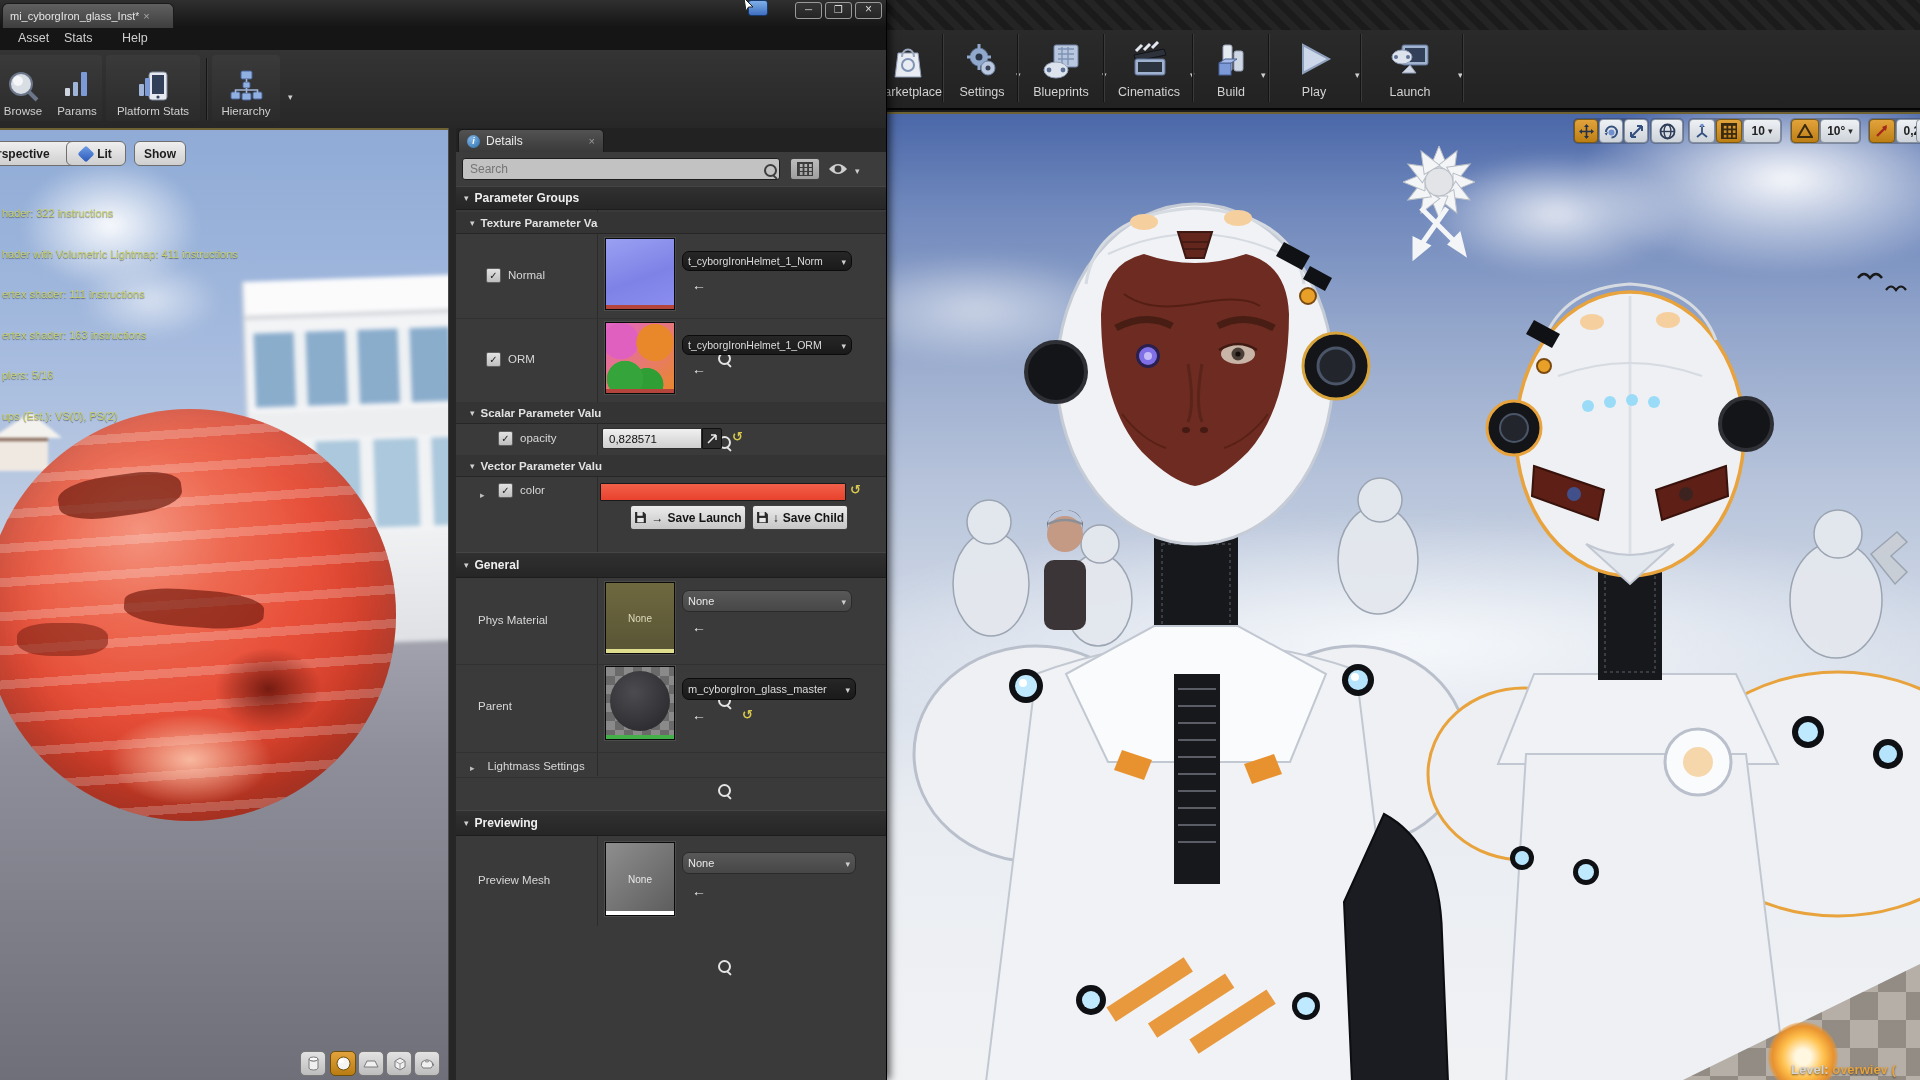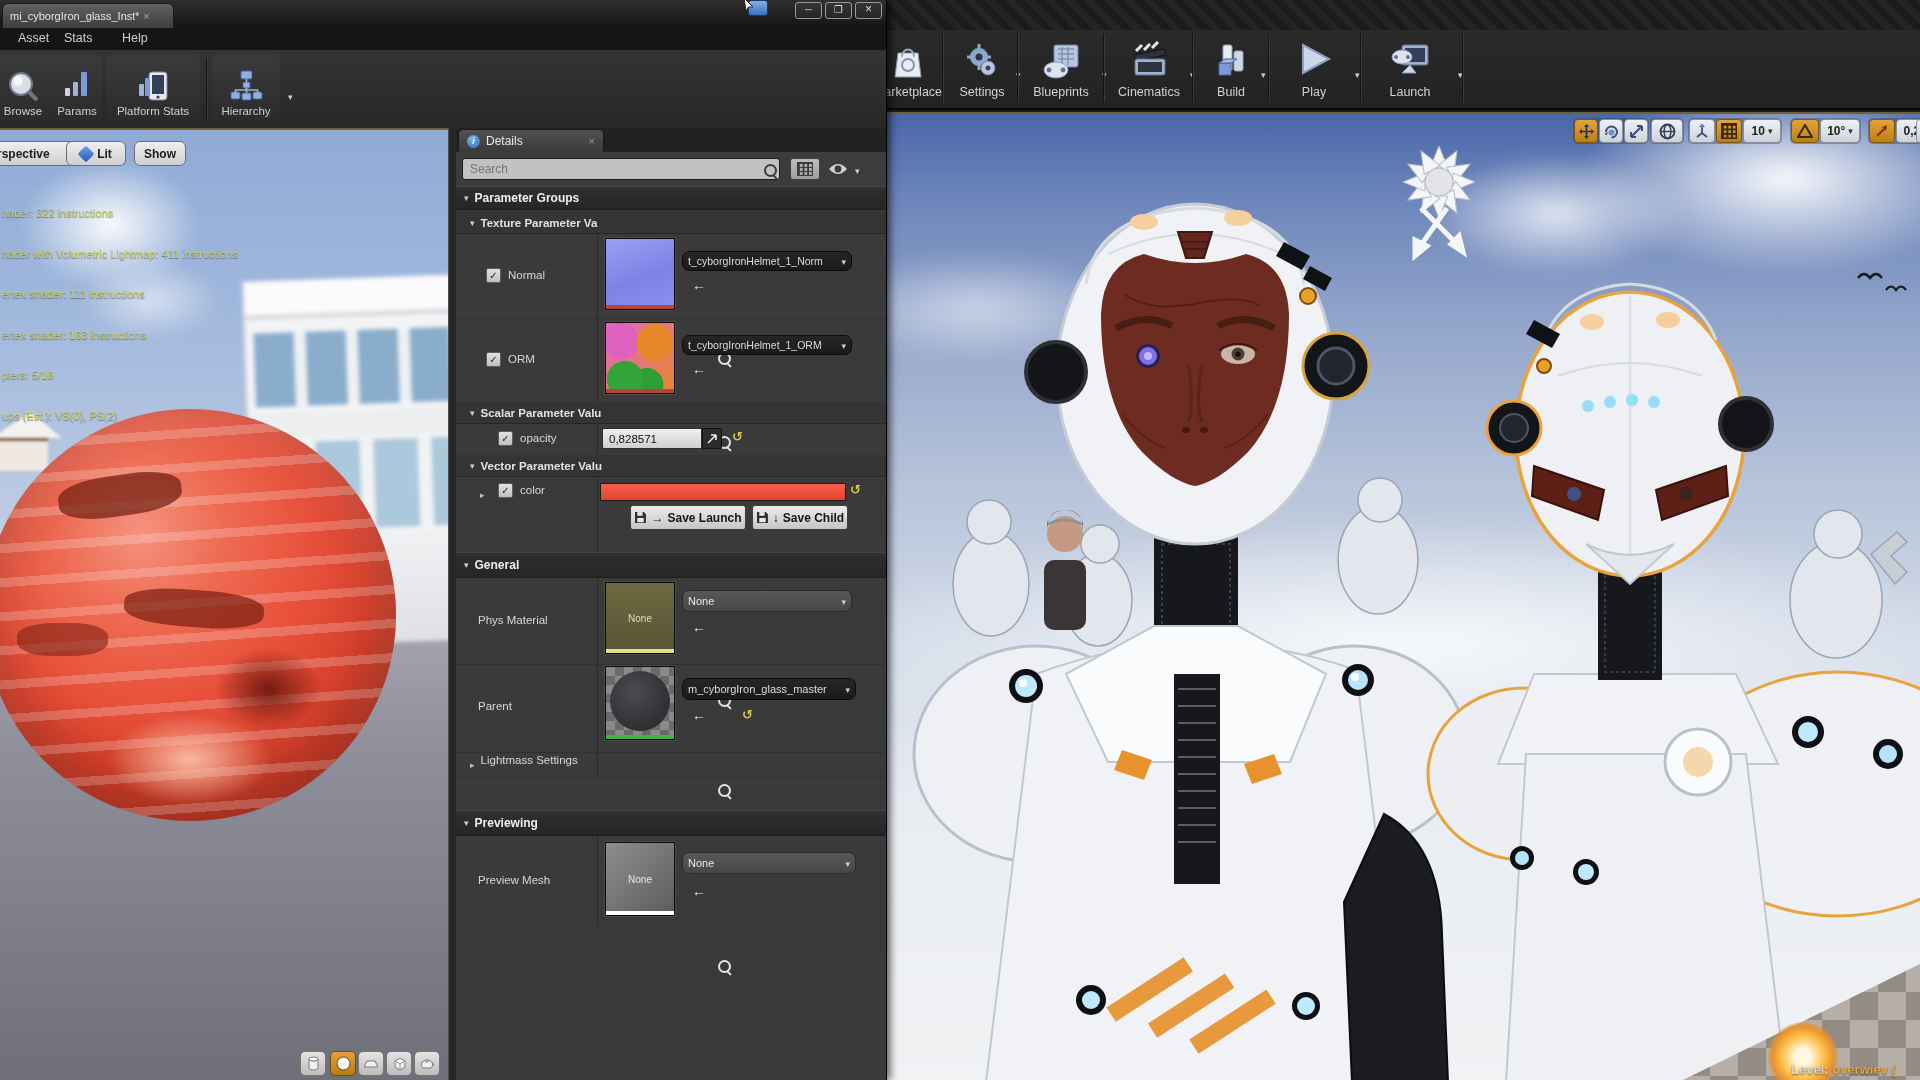--- a/index.html
+++ b/index.html
@@ -717,21 +717,21 @@
         </div>
         <div class="abs combo" style="left:226px;top:14px;width:174px;height:22px;font-size:11px;">
           <span style="overflow:hidden;white-space:nowrap;">m_cyborgIron_glass_master</span>
             <span class="caret" style="margin-left:2px;"></span>
         </div>
         <span class="abs ico-arrow" style="left:236px;top:44px;">←</span>
         <span class="abs mag" style="left:262px;top:45px;"></span>
         <span class="abs ico-reset" style="left:286px;top:44px;"></span>
       </div>
 
-      <div class="abs" style="left:0;top:626px;width:430px;height:24px;border-bottom:1px solid #313131;display:flex;align-items:flex-start;padding-left:14px;box-sizing:border-box;">
+      <div class="abs" style="left:0;top:626px;width:430px;height:24px;border-bottom:1px solid #313131;display:flex;align-items:center;padding-left:14px;box-sizing:border-box;gap:7px;">
         <span class="exp-closed"></span>
         <span class="row-label">Lightmass Settings</span>
       </div>
 
       <div class="abs sec-hdr exp-open" style="left:0;top:682px;width:430px;height:26px;">
         <span>Previewing</span>
       </div>
       <div class="abs" style="left:0;top:708px;width:430px;height:90px;">
         <div class="abs" style="left:141px;top:0;width:1px;height:90px;background:#2b2b2b;"></div>
         <span class="abs row-label" style="left:22px;top:38px;">Preview Mesh</span>

